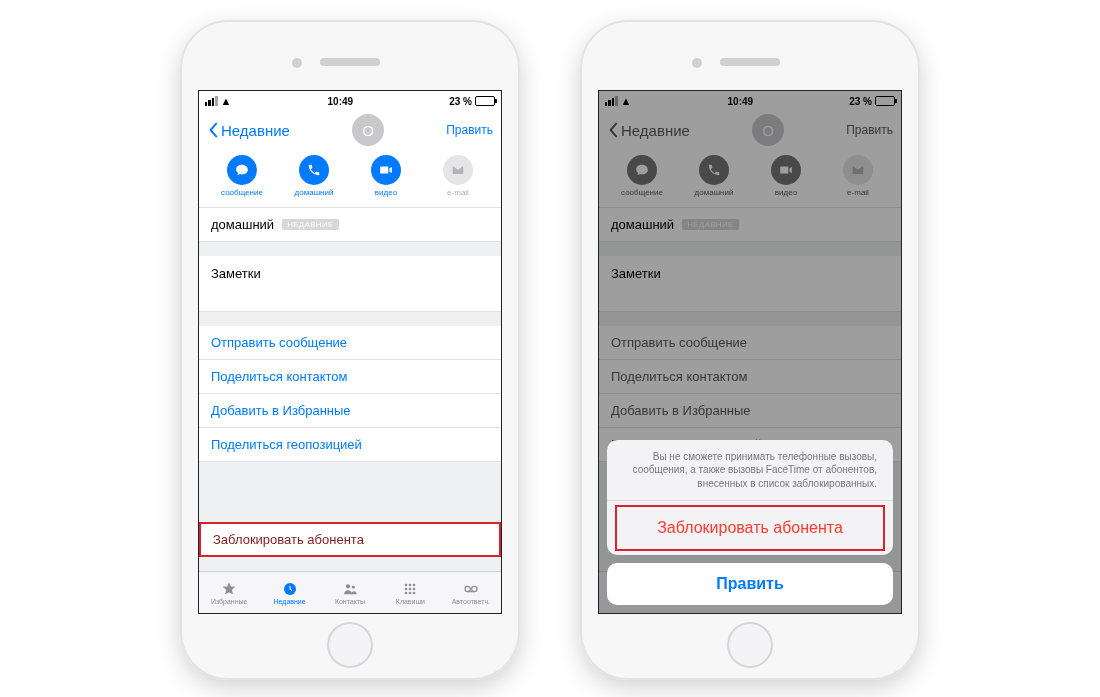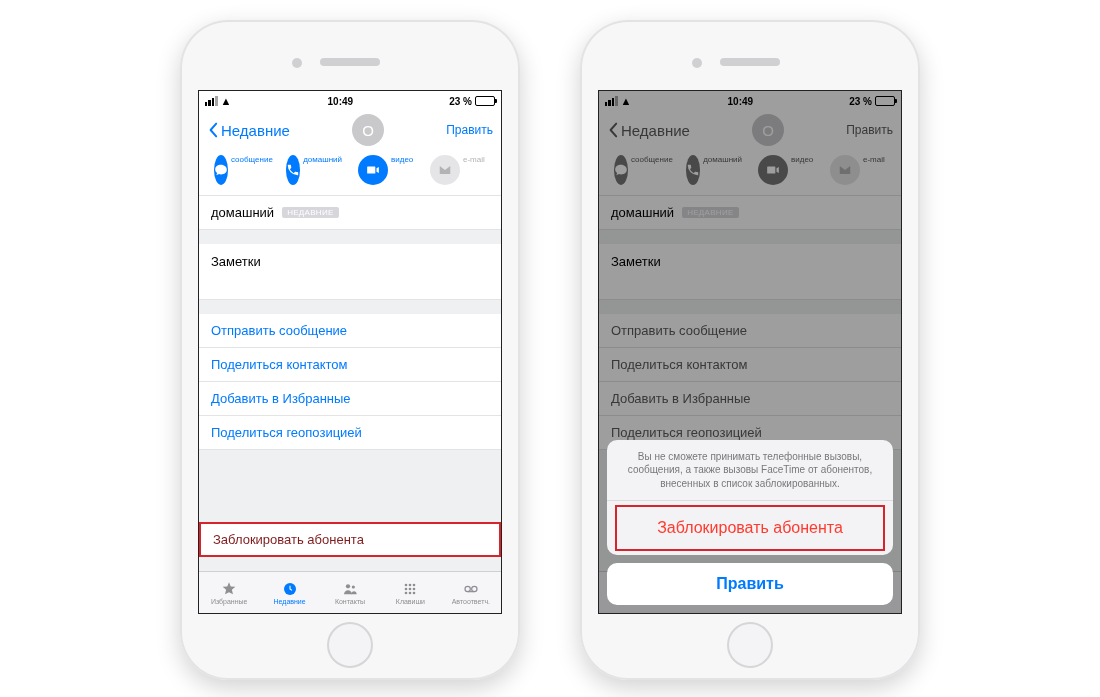--- a/index.html
+++ b/index.html
@@ -86,21 +86,21 @@
     background:#c9c9cc; display:flex; align-items:center; justify-content:center;
     color:#fff; font-size:15px; font-weight:500;
   }
   .nav-edit { color:#007aff; font-size:12px; }
   .action-row {
     display:flex; justify-content:center; gap:16px;
     padding:6px 0 10px 0;
     border-bottom:1px solid #e3e3e5;
   }
   .action {
-    display:flex; flex-direction:row; gap:3px;
+    display:flex; flex-direction:column; align-items:center; gap:3px;
     width:56px;
   }
   .action .disc {
     width:30px; height:30px; border-radius:50%;
     display:flex; align-items:center; justify-content:center;
   }
   .action.enabled .disc { background:#007aff; }
   .action.disabled .disc { background:#e5e5e8; }
   .action .lbl { font-size:8px; color:#007aff; }
   .action.disabled .lbl { color:#b3b3b5; }
@@ -151,21 +151,21 @@
   .phone.dimmed .action.enabled .disc { background:#777; }
 
   .actionsheet {
     position:absolute; left:8px; right:8px; bottom:8px;
     display:flex; flex-direction:column; gap:8px;
   }
   .sheet-card {
     background:#f3f3f5; border-radius:10px; overflow:hidden;
   }
   .sheet-text {
-    padding:10px 16px; text-align:center;
+    padding:10px 16px; text-align:right;
     font-size:10px; line-height:1.35; color:#78787b;
     border-bottom:1px solid #dcdce0;
   }
   .sheet-btn {
     padding:12px 0; text-align:center; font-size:16px;
   }
   .sheet-btn.destructive { color:#ff3b30; }
   .sheet-cancel {
     background:#fff; border-radius:10px;
     padding:12px 0; text-align:center;

